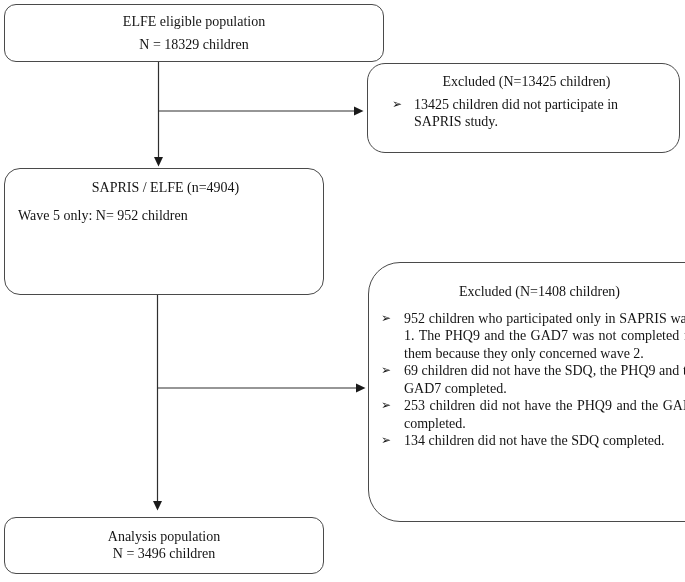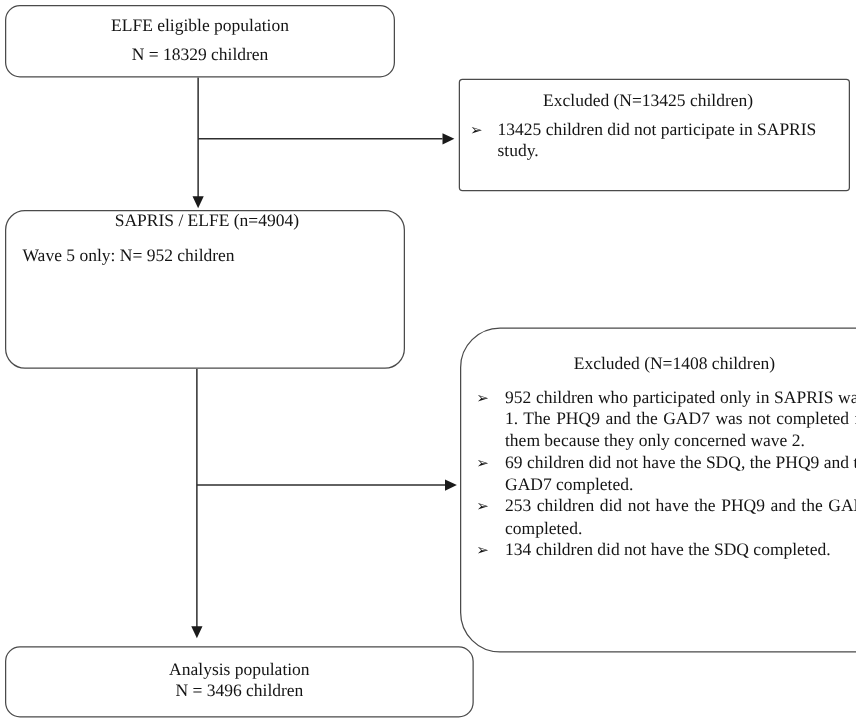--- a/index.html
+++ b/index.html
@@ -28,43 +28,43 @@
   }
   .box {
     position: absolute;
     border: 1.3px solid var(--border);
     background: var(--background);
     line-height: 17px;
   }
   
   .box-eligible {
     left: 4px; top: 4px;
-    width: 312px; height: 58px;
+    width: 380px; height: 58px;
     border-radius: 12px;
     text-align: center;
     padding-top: 8px;
   }
   .box-eligible .l2 { margin-top: 6px; }
   
   .box-excluded1 {
     left: 367px; top: 63px;
     width: 313px; height: 90px;
-    border-radius: 3px;
-    padding: 9px 16px 0 6px;
+    border-radius: 18px;
+    padding: 9px 16px 0 22px;
   }
   .box-excluded1 .ex-title {
     text-align: center;
     margin-bottom: 6px;
   }
   
   .box-middle {
     left: 4px; top: 168px;
     width: 320px; height: 127px;
     border-radius: 16px;
-    padding: 0 10px 0 13px;
+    padding: 10px 10px 0 13px;
   }
   .box-middle .mid-title {
     text-align: center;
     margin-bottom: 7px;
   }
   .box-middle .mid-line { margin-top: 11px; }
   
   .box-excluded2 {
     left: 368px; top: 262px;
     width: 351px; height: 260px;
@@ -72,21 +72,21 @@
     padding: 20px 18px 0 10px;
     line-height: 17.5px;
   }
   .box-excluded2 .ex-title {
     text-align: center;
     margin-bottom: 9px;
   }
   
   .box-analysis {
     left: 4px; top: 517px;
-    width: 375px; height: 57px;
+    width: 320px; height: 57px;
     border-radius: 12px;
     text-align: center;
     padding-top: 10px;
   }
   .box-analysis .l2 { margin-top: 0; }
   
   ul.bullets { list-style: none; }
   ul.bullets li {
     position: relative;
     padding-left: 25px;

